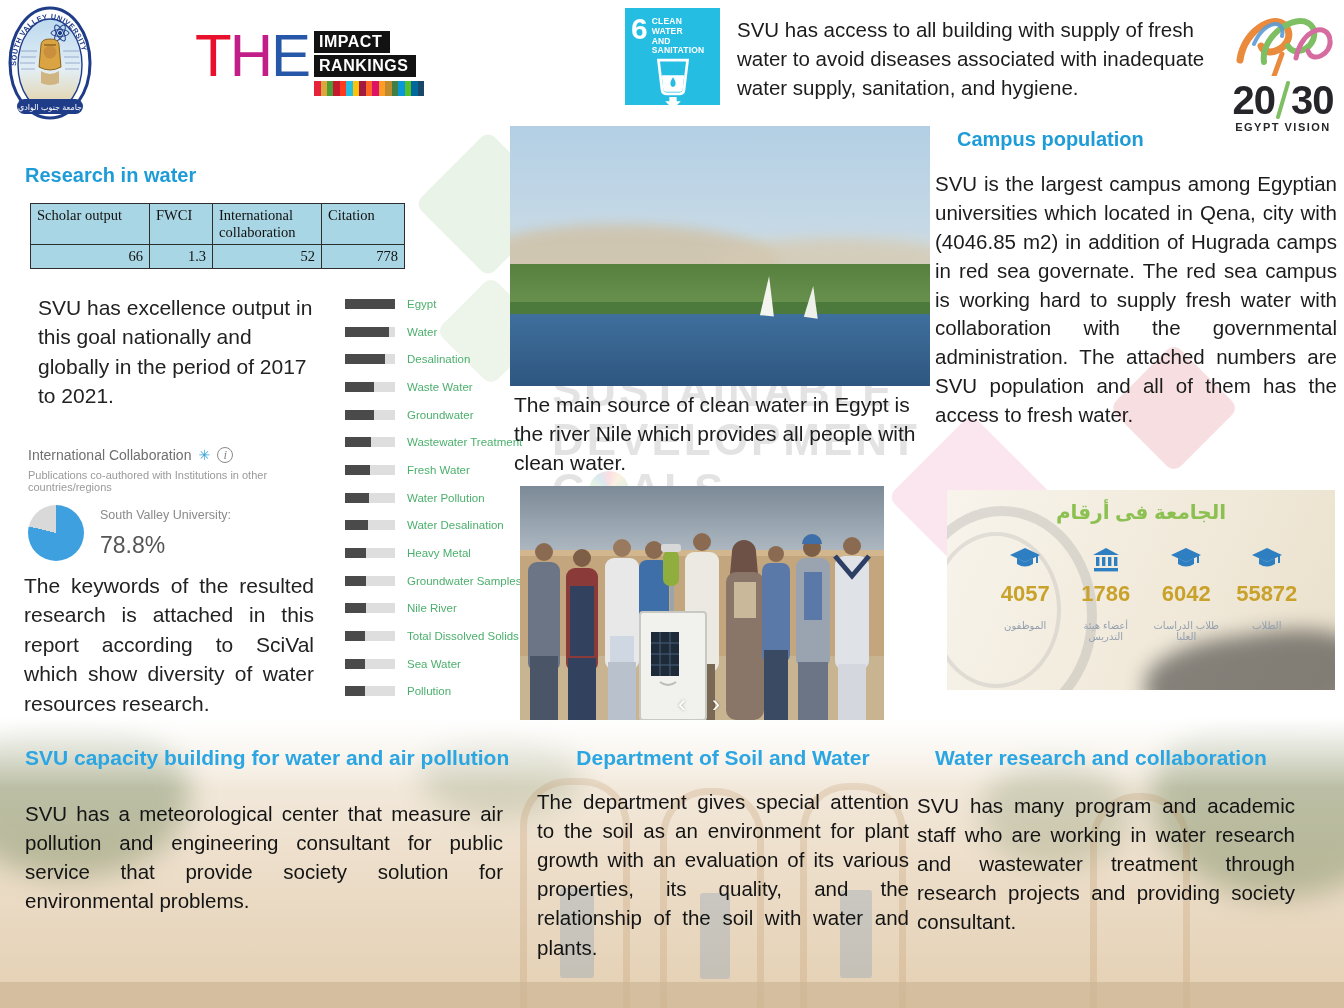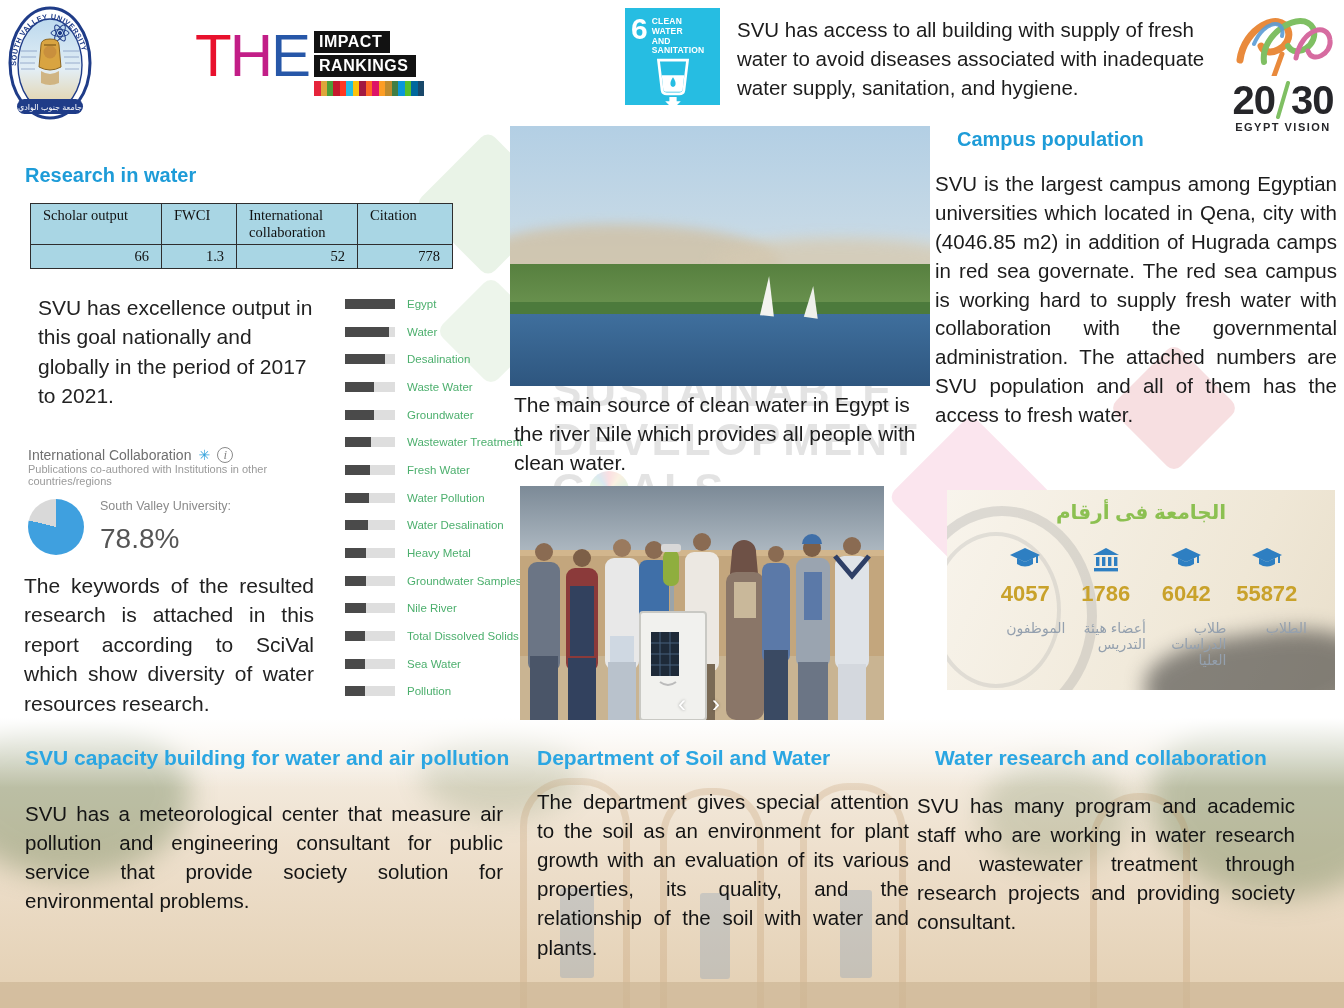--- a/index.html
+++ b/index.html
@@ -44,34 +44,34 @@
   #egypt-vision{left:1224px;top:2px;width:118px;text-align:center;}
   .ev-years{font-size:40px;font-weight:bold;color:#26262a;line-height:1;letter-spacing:-1px;
       display:flex;justify-content:center;align-items:center;}
   .ev-label{font-size:11px;font-weight:bold;letter-spacing:1.5px;color:#26262a;margin-top:1px;}
 
   
   #research-heading{left:25px;top:164px;font-size:20px;font-weight:bold;color:#1E9CD8;}
   #metrics-table{left:30px;top:203px;border-collapse:collapse;
       font-family:"Liberation Serif","DejaVu Serif",serif;font-size:14.5px;color:#111;}
   #metrics-table th,#metrics-table td{border:1.6px solid #2e2e2e;background:#A9D6E4;
-      padding:3px 12px;font-weight:normal;text-align:left;vertical-align:top;}
+      padding:3px 6px;font-weight:normal;text-align:left;vertical-align:top;}
   #metrics-table td{text-align:right;}
   #excellence-text{left:38px;top:293px;width:278px;font-size:21px;line-height:1.4;color:#222;}
 
   #scival-widget{left:28px;top:447px;width:315px;}
   .sv-title-row{display:flex;align-items:center;gap:7px;font-size:14px;color:#6f6f6f;}
   .sv-gear{color:#35A3DC;font-size:14px;}
   .sv-info{color:#8a8a8a;font-size:13px;border:1px solid #8a8a8a;border-radius:50%;
      width:14px;height:14px;line-height:14px;text-align:center;font-family:"Liberation Serif",serif;font-style:italic;}
-  .sv-sub{font-size:11px;color:#9a9a9a;margin-top:0;}
+  .sv-sub{font-size:11px;color:#9a9a9a;margin-top:6px;}
   .sv-body{display:flex;align-items:center;gap:16px;margin-top:12px;}
   .pie{width:56px;height:56px;border-radius:50%;}
   .sv-inst{font-size:12.5px;color:#8a8a8a;}
-  .sv-pct{font-size:28px;color:#555;margin-top:10px;}
+  .sv-pct{font-size:23px;color:#555;margin-top:10px;}
 
   #keywords-text{left:24px;top:571px;width:290px;font-size:21px;line-height:1.4;color:#222;
       text-align:justify;text-align-last:left;}
 
   
   #keyword-chart{left:345px;top:290px;width:175px;}
   .kw-row{display:flex;align-items:center;height:27.7px;}
   .kw-track{width:50px;height:10px;background:#DEDEDE;flex:none;}
   .kw-fill{height:100%;background:#4A4A4A;}
   .kw-label{margin-left:12px;font-size:11.5px;color:#4CAF6D;white-space:nowrap;}
@@ -106,27 +106,27 @@
   .sp-logo-wm .e1{position:absolute;left:20px;top:10px;width:170px;height:200px;border:10px solid #9a9a9a;border-radius:50%;}
   .sp-logo-wm .e2{position:absolute;left:44px;top:36px;width:122px;height:148px;border:4px solid #ababab;border-radius:50%;}
   .sp-dark{position:absolute;right:-30px;bottom:-34px;width:220px;height:90px;background:#2d2d2d;
      border-radius:40%;filter:blur(10px);opacity:.55;transform:rotate(-8deg);}
   .sp-title{position:absolute;left:0;top:10px;width:100%;text-align:center;direction:rtl;
      font-size:20px;font-weight:bold;color:#8CC051;}
   .sp-stats{position:absolute;left:0;top:58px;width:100%;display:flex;justify-content:space-between;
      padding:0 28px 0 38px;box-sizing:border-box;}
   .sp-item{text-align:center;width:84px;}
   .sp-num{font-size:22px;font-weight:bold;color:#C9A22B;margin-top:5px;}
-  .sp-label{font-size:14px;color:#94A0AE;margin-top:13px;direction:rtl;text-align:right;}
+  .sp-label{font-size:10px;color:#94A0AE;margin-top:13px;direction:rtl;}
 
   
   .b-heading{font-size:21px;font-weight:bold;color:#2BA6E2;}
   #bs1-h{left:25px;top:746px;width:490px;}
   #bs1-t{left:25px;top:799px;width:478px;}
-  #bs2-h{left:537px;top:746px;width:372px;}
+  #bs2-h{left:537px;top:746px;width:372px;text-align:center;}
   #bs2-t{left:537px;top:787px;width:372px;}
   #bs3-h{left:935px;top:746px;width:385px;}
   #bs3-t{left:917px;top:791px;width:378px;}
   .b-text{font-size:20.5px;line-height:1.42;color:#141414;text-align:justify;text-align-last:left;}
 </style>
 </head>
 <body>
 
 <div class="stage">
 

